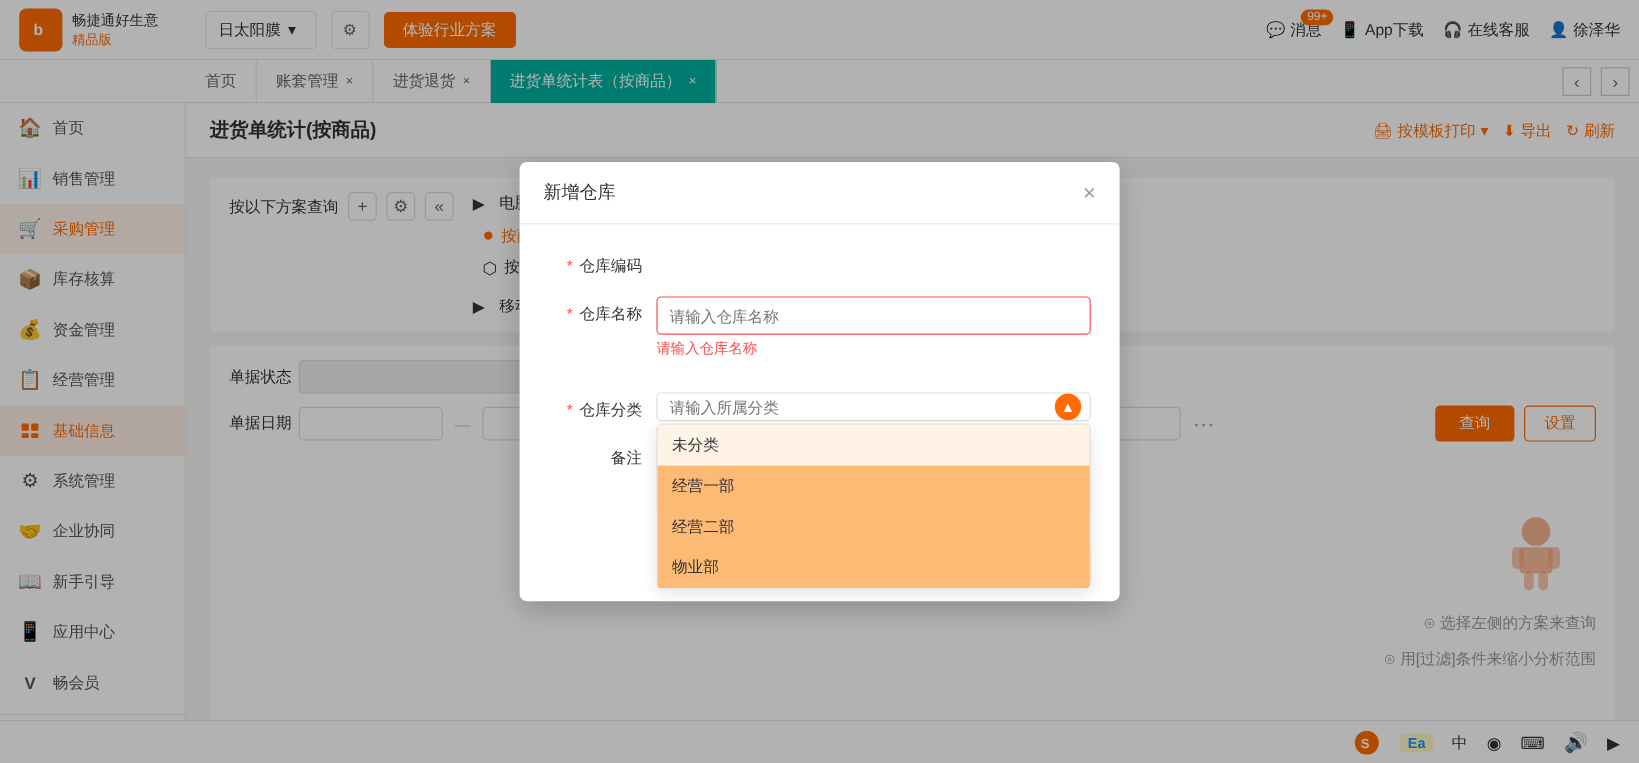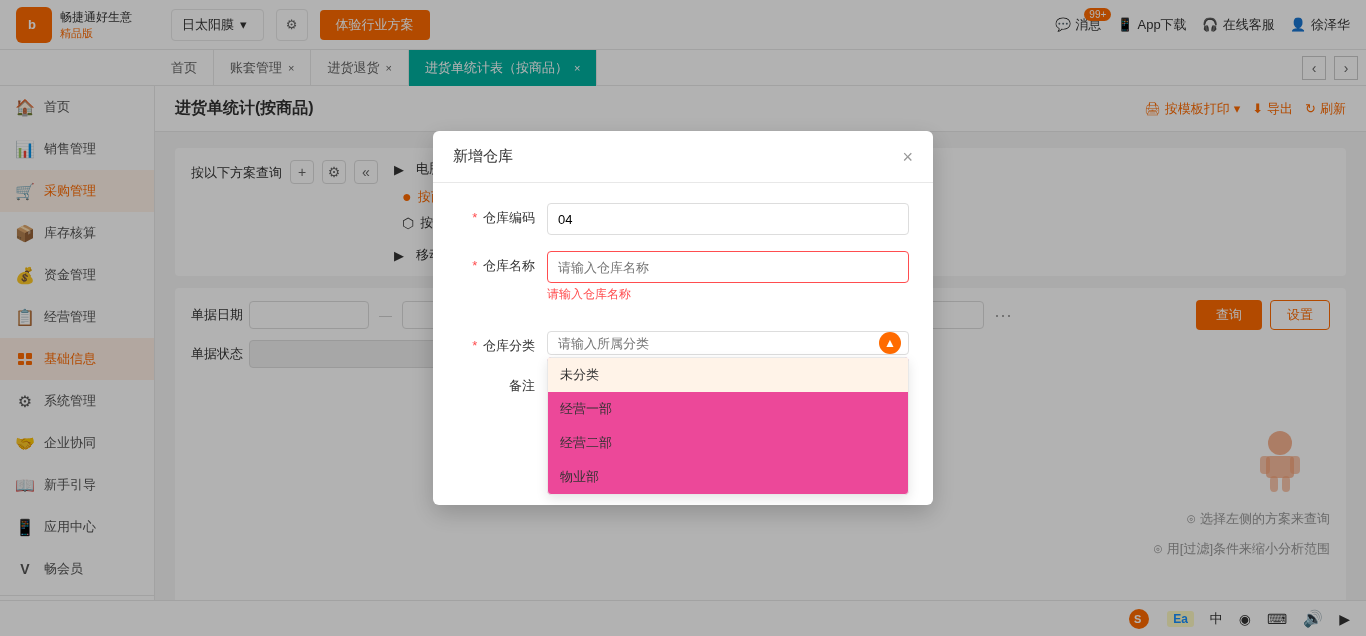--- a/index.html
+++ b/index.html
@@ -367,21 +367,21 @@
       background: #ff6b00;
       border-radius: 50%;
       display: flex; align-items: center; justify-content: center;
       color: #fff; font-size: 12px; cursor: pointer;
     }
     .dropdown-list {
       position: absolute;
       top: 100%;
       left: 0;
       right: 0;
-      background: #ec4899;
+      background: #fdba74;
       border: 1px solid #e8e8e8;
       border-radius: 4px;
       box-shadow: 0 4px 12px rgba(0,0,0,0.1);
       z-index: 200;
       margin-top: 2px;
     }
     .dropdown-item {
       padding: 8px 12px;
       font-size: 13px;
       color: #333;
@@ -622,43 +622,43 @@
           <div class="filter-row" style="margin-top:4px;">
             <span style="font-size:13px;color:#333;margin-right:4px;">▶</span>
             <span style="font-size:13px;color:#333;">移动端方案</span>
           </div>
         </div>
       </div>
 
       <div class="query-area">
         <div class="query-row">
           <div class="query-field">
+            <span class="query-field-label">单据状态</span>
+            <select class="query-select" style="width:200px;"></select>
+          </div>
+        </div>
+        <div class="query-row">
+          <div class="query-field">
             <span class="query-field-label">单据日期</span>
             <input class="query-input" type="text" placeholder="" style="width: 120px;">
             <span style="margin:0 4px;color:#ccc;">—</span>
             <input class="query-input" type="text" placeholder="" style="width: 120px;">
           </div>
           <div class="query-field">
             <span class="query-field-label">付款状态</span>
             <select class="query-select"></select>
           </div>
           <div class="query-field">
             <span class="query-field-label">商品</span>
             <input class="query-input" type="text" style="width: 200px;">
             <span style="color:#999;font-size:18px;cursor:pointer;margin-left:4px;">···</span>
           </div>
           <div style="margin-left:auto;display:flex;gap:8px;">
             <button class="query-btn">查询</button>
             <button class="set-btn">设置</button>
-          </div>
-        </div>
-        <div class="query-row">
-          <div class="query-field">
-            <span class="query-field-label">单据状态</span>
-            <select class="query-select" style="width:200px;"></select>
           </div>
         </div>
 
         <div class="center-hint">
           <svg width="100" height="80" viewBox="0 0 100 80">
 
             <ellipse cx="50" cy="25" rx="12" ry="12" fill="#f5a075" opacity="0.8"></ellipse>
             <rect x="36" y="38" width="28" height="22" rx="4" fill="#f5a075" opacity="0.7"></rect>
             <rect x="30" y="38" width="10" height="18" rx="4" fill="#f5a075" opacity="0.6"></rect>
             <rect x="60" y="38" width="10" height="18" rx="4" fill="#f5a075" opacity="0.6"></rect>
@@ -680,21 +680,20 @@
       <span class="modal-close">×</span>
     </div>
 
     <div class="modal-body">
 
       <div class="form-row">
         <label class="form-label">
           <span class="required">*</span>
           <span>仓库编码</span>
         </label>
-        <input class="form-control" type="text" value="04" style="">
       </div>
 
       <div class="form-row" style="margin-bottom:28px;">
         <label class="form-label">
           <span class="required">*</span>
           <span>仓库名称</span>
         </label>
         <div style="flex:1;position:relative;">
           <input class="form-control error" type="text" placeholder="请输入仓库名称" style="width: 100%;">
           <div style="color:#ff4d4f;font-size:12px;margin-top:3px;">请输入仓库名称</div>

